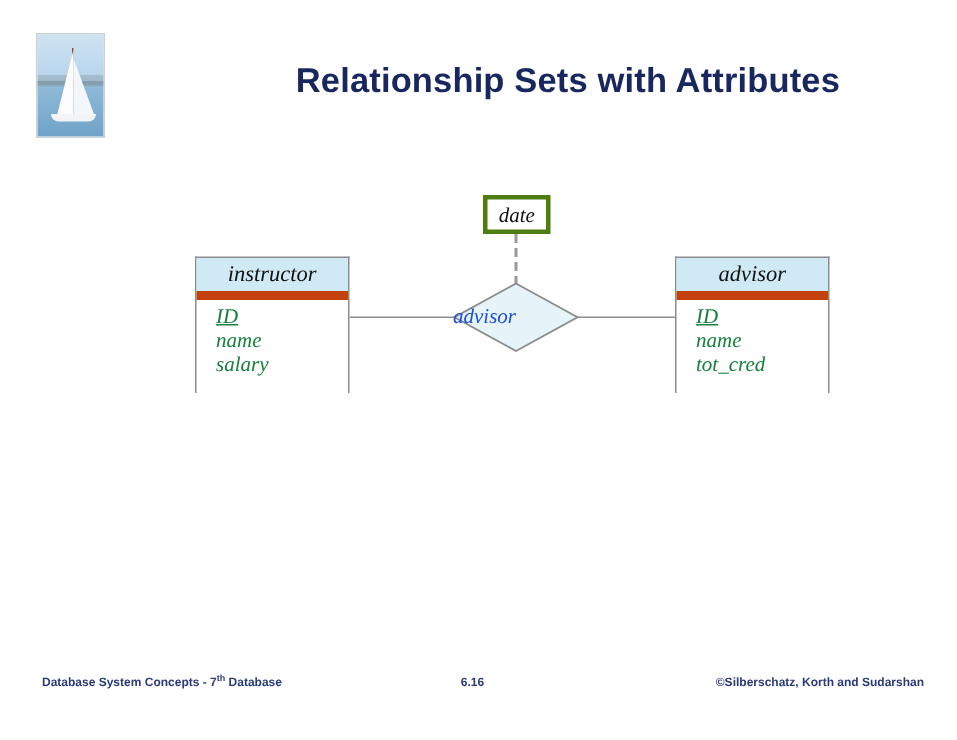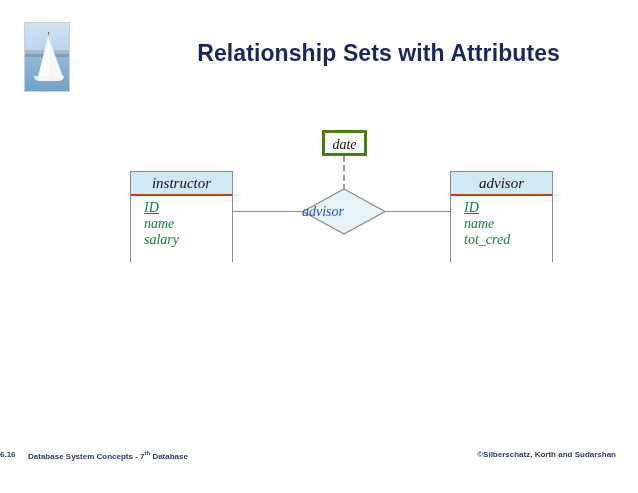--- a/index.html
+++ b/index.html
@@ -103,21 +103,21 @@
   
   .entity {
     position: absolute;
     border: 1px solid #8c8c8c;
     border-bottom: none;
     background: #ffffff;
     box-sizing: border-box;
   }
   .entity .ent-header {
     background: #cfeaf5;
-    border-bottom: 2px solid #c2410c;
+    border-bottom: 6px solid #c2410c;
     height: 22px;
     line-height: 22px;
     text-align: center;
     font-family: "Liberation Serif", serif;
     font-style: italic;
     font-size: 15px;
     color: #111111;
   }
   .entity .ent-attrs {
     padding: 4px 0 0 13px;
@@ -200,21 +200,21 @@
     position: absolute;
     left: 0;
     top: 450px;
     width: 638px;
     height: 16px;
     font-size: 8px;
     font-weight: bold;
     color: #2b3a77;
   }
   .footer-left   { position: absolute; left: 28px;  top: 0; }
-  .footer-center { position: absolute; left: 0; top: 0; width: 630px; text-align: left; }
+  .footer-center { position: absolute; left: 0; top: 0; width: 630px; text-align: center; }
   .footer-right  { position: absolute; right: 22px; top: 0; padding-left: 19px; }
   .footer sup { font-size: 6px; vertical-align: super; }
 </style>
 </head>
 <body>
 
 <div class="logo">
   <div class="land"></div>
   <div class="horizon"></div>
   <div class="mast"></div>

